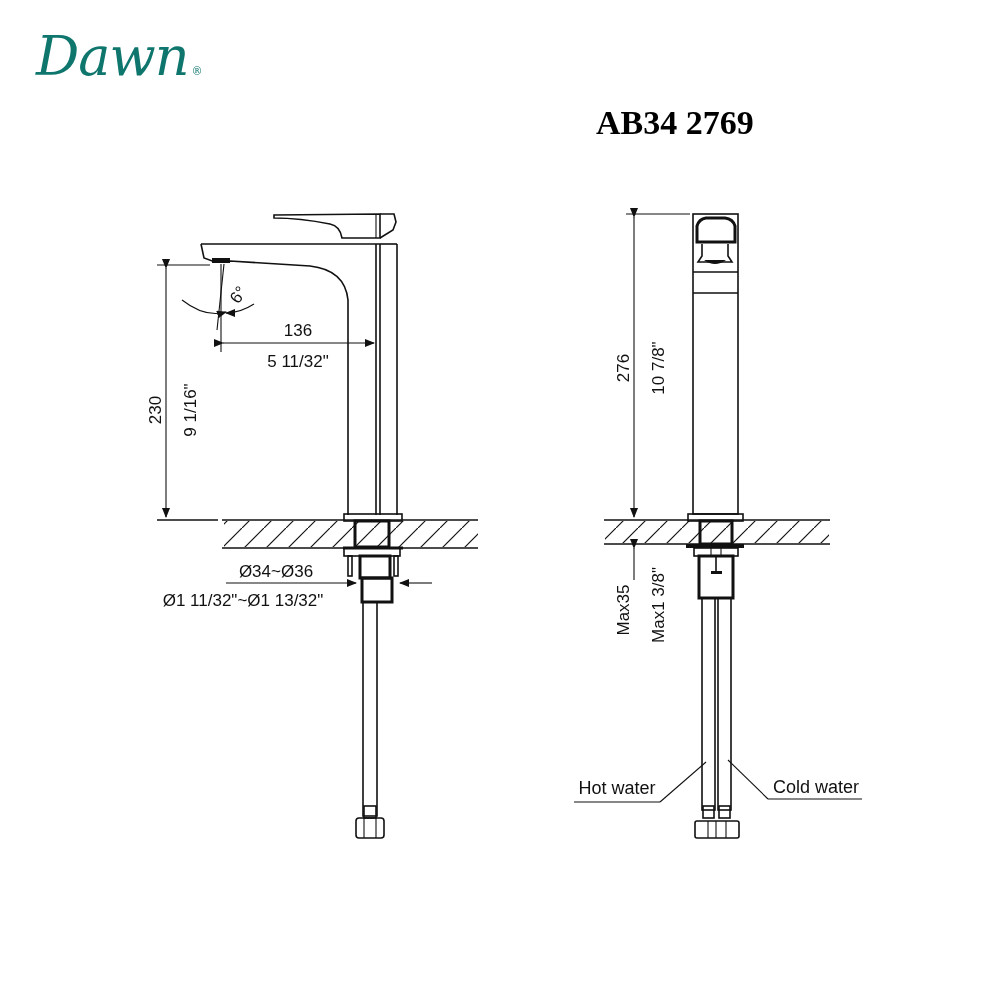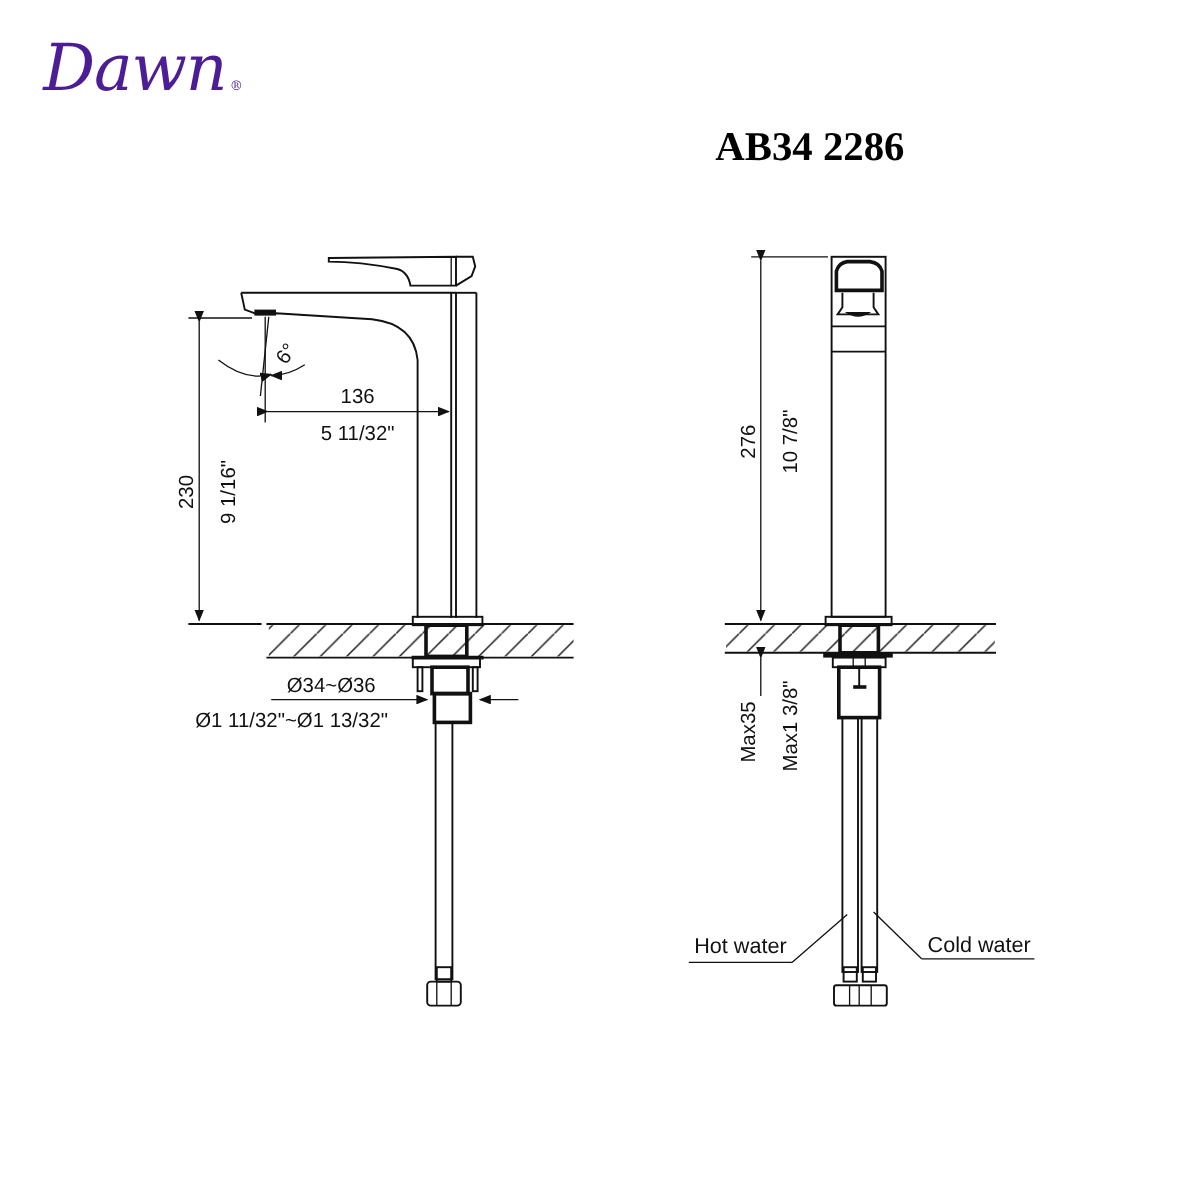--- a/index.html
+++ b/index.html
@@ -1,40 +1,40 @@
 <!DOCTYPE html>
 <html><head>
 <meta charset="utf-8">
 <style>
   html, body { margin: 0; padding: 0; background: #ffffff; }
   body { width: 1000px; height: 1000px; position: relative; overflow: hidden; }
   .logo {
     position: absolute; left: 36px; top: 30px;
     font-family: "DejaVu Serif", serif; font-style: italic;
-    color: #4c1d95; font-size: 54px; letter-spacing: -1px; line-height: 1;
+    color: #0f766e; font-size: 54px; letter-spacing: -1px; line-height: 1;
   }
   .logo .reg { font-size: 11px; font-style: normal; vertical-align: baseline; margin-left: 3px; }
   .model {
     position: absolute; left: 596px; top: 106px;
     font-family: "Liberation Serif", serif; font-weight: bold;
     font-size: 34px; color: #000; line-height: 1;
   }
   svg.drawing { position: absolute; left: 0; top: 0; }
   svg text { font-family: "Liberation Sans", sans-serif; fill: #111; }
   .ln { stroke: #111; fill: none; stroke-width: 1.6; }
   .thin { stroke: #111; fill: none; stroke-width: 1.1; }
   .thick { stroke: #111; fill: none; stroke-width: 3; }
   .solid { fill: #111; stroke: none; }
 </style>
 </head>
 <body>
 
 <div class="logo"><span>Dawn</span><span class="reg">®</span></div>
 
-<div class="model">AB34 2286</div>
+<div class="model">AB34 2769</div>
 
 <svg class="drawing" width="1000" height="1000" viewBox="0 0 1000 1000">
   <defs>
     <pattern id="hatch" width="22" height="22" patternUnits="userSpaceOnUse" patternTransform="rotate(0)">
       <line x1="0" y1="22" x2="22" y2="0" stroke="#111" stroke-width="1.2"></line>
     </pattern>
     <pattern id="braid" width="8" height="8" patternUnits="userSpaceOnUse">
       <rect width="8" height="8" fill="#fff"></rect>
       <path d="M0 2 L4 6 L8 2" stroke="#333" stroke-width="1.3" fill="none"></path>
     </pattern>

